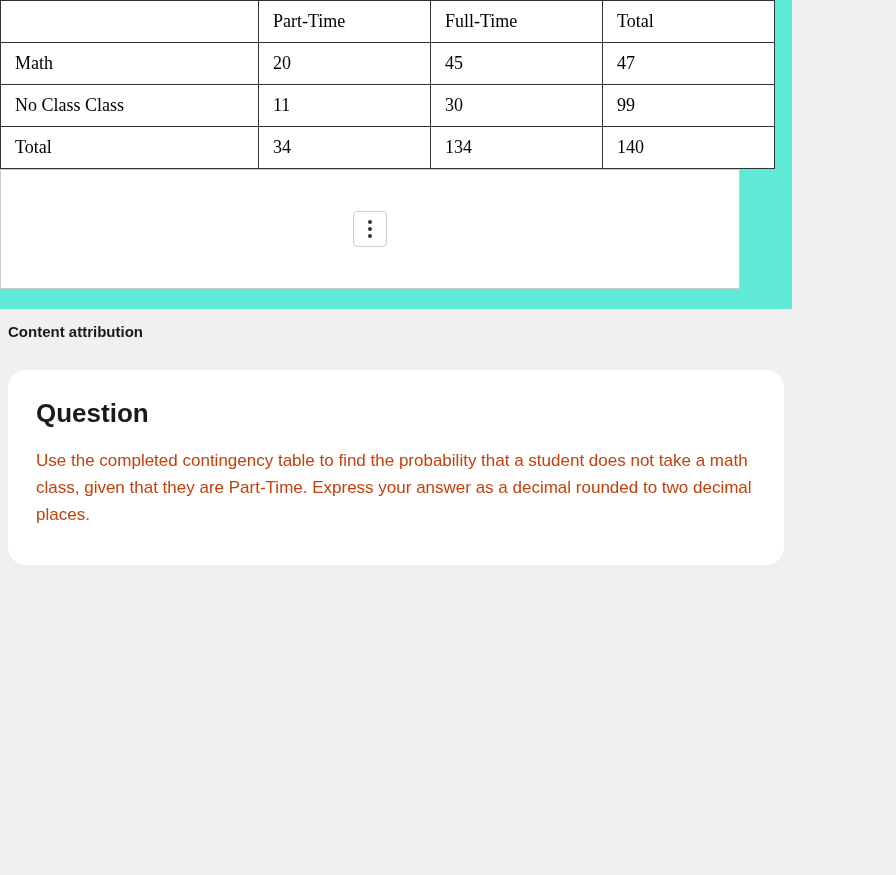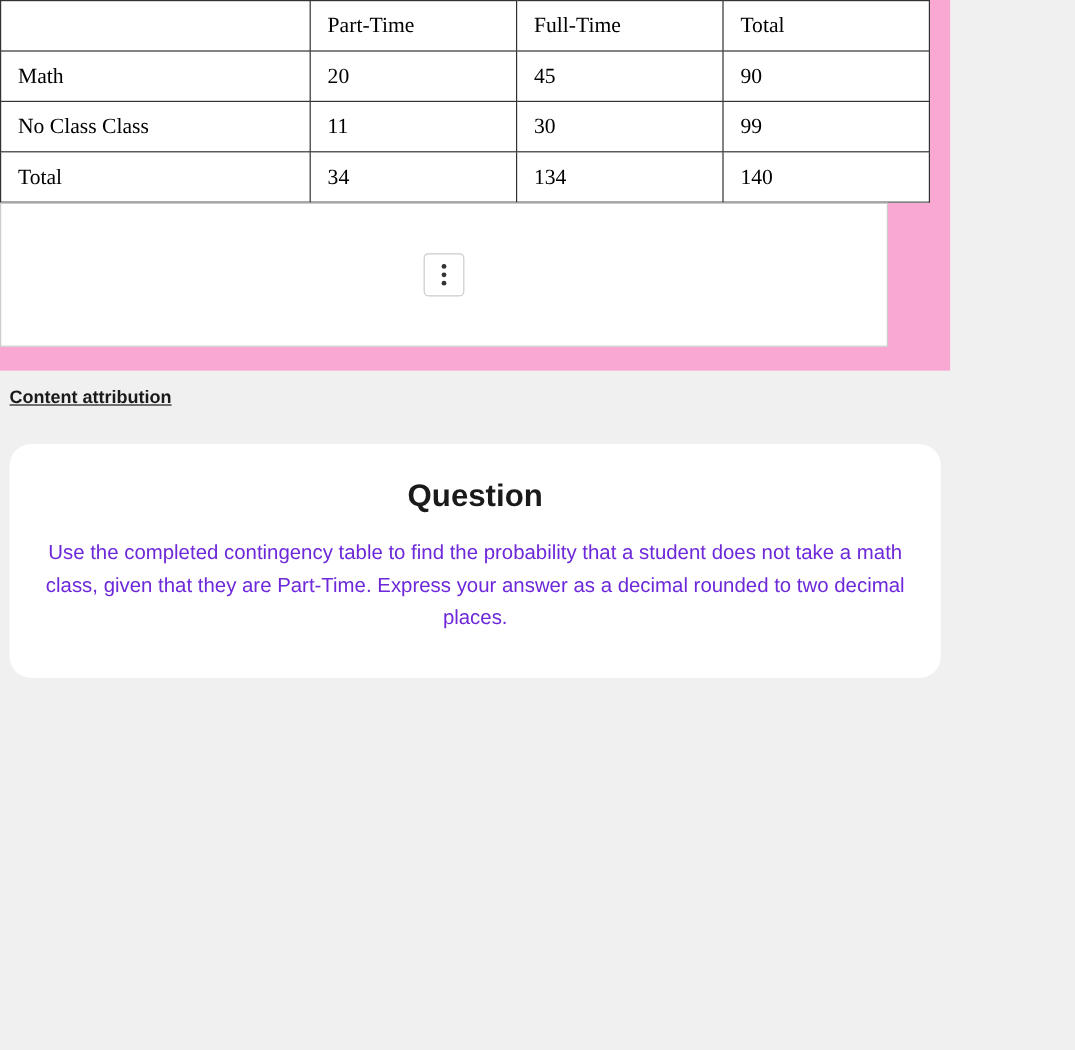--- a/index.html
+++ b/index.html
@@ -18,21 +18,21 @@
     }
 
     .main-content {
       flex: 1;
       display: flex;
       flex-direction: column;
       padding: 0;
     }
 
     .table-section {
-      background-color: #f9a8d4;
+      background-color: #5eead4;
       padding: 0 17px 20px 0;
       border-bottom: none;
     }
 
     .contingency-table {
       border-collapse: collapse;
       width: 100%;
       font-size: 18px;
     }
 
@@ -91,46 +91,44 @@
       background-color: #333;
       display: block;
     }
 
     .content-attribution {
       padding: 14px 0 14px 8px;
       font-family: Arial, sans-serif;
       font-size: 15px;
       font-weight: bold;
       color: #1a1a1a;
-      text-decoration: underline;
       cursor: pointer;
       background-color: #f0f0f0;
     }
 
     .question-card {
       background-color: #ffffff;
       border-radius: 18px;
       margin: 16px 8px 16px 8px;
       padding: 28px 28px 36px 28px;
       width: 776px;
-      text-align: center;
     }
 
     .question-title {
       font-family: Arial, sans-serif;
       font-size: 26px;
       font-weight: bold;
       color: #1a1a1a;
       margin-bottom: 18px;
     }
 
     .question-body {
       font-family: Arial, sans-serif;
       font-size: 17px;
-      color: #6d28d9;
+      color: #c2410c;
       line-height: 1.6;
     }
 
     .right-sidebar {
       width: 156px;
       background-color: #f0f0f0;
     }
   </style>
 </head>
 <body>
@@ -144,21 +142,21 @@
         <tr>
               <td></td>
               <td>Part-Time</td>
               <td>Full-Time</td>
               <td>Total</td>
             </tr>
             <tr>
               <td>Math</td>
               <td>20</td>
               <td>45</td>
-              <td>90</td>
+              <td>47</td>
             </tr>
             <tr>
               <td>No Class Class</td>
               <td>11</td>
               <td>30</td>
               <td>99</td>
             </tr>
             <tr>
               <td>Total</td>
               <td>34</td>

